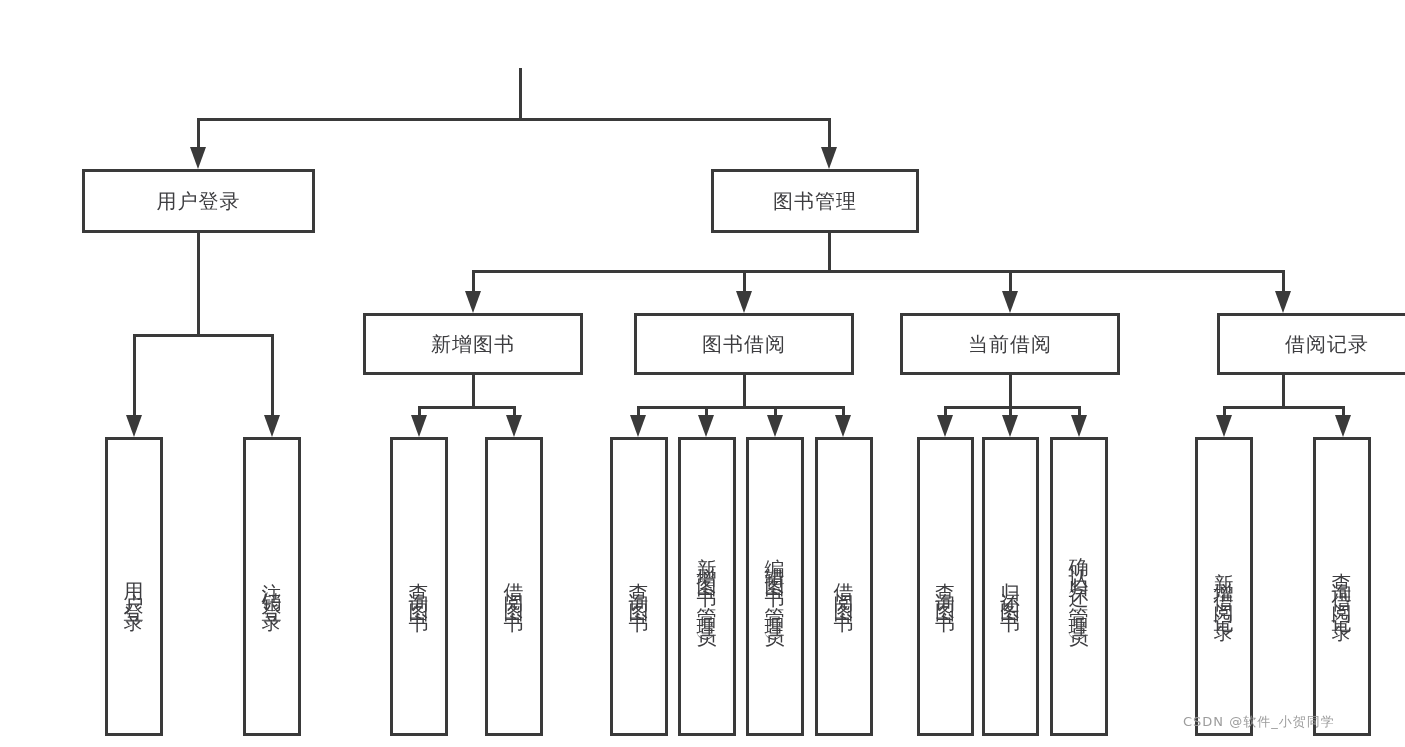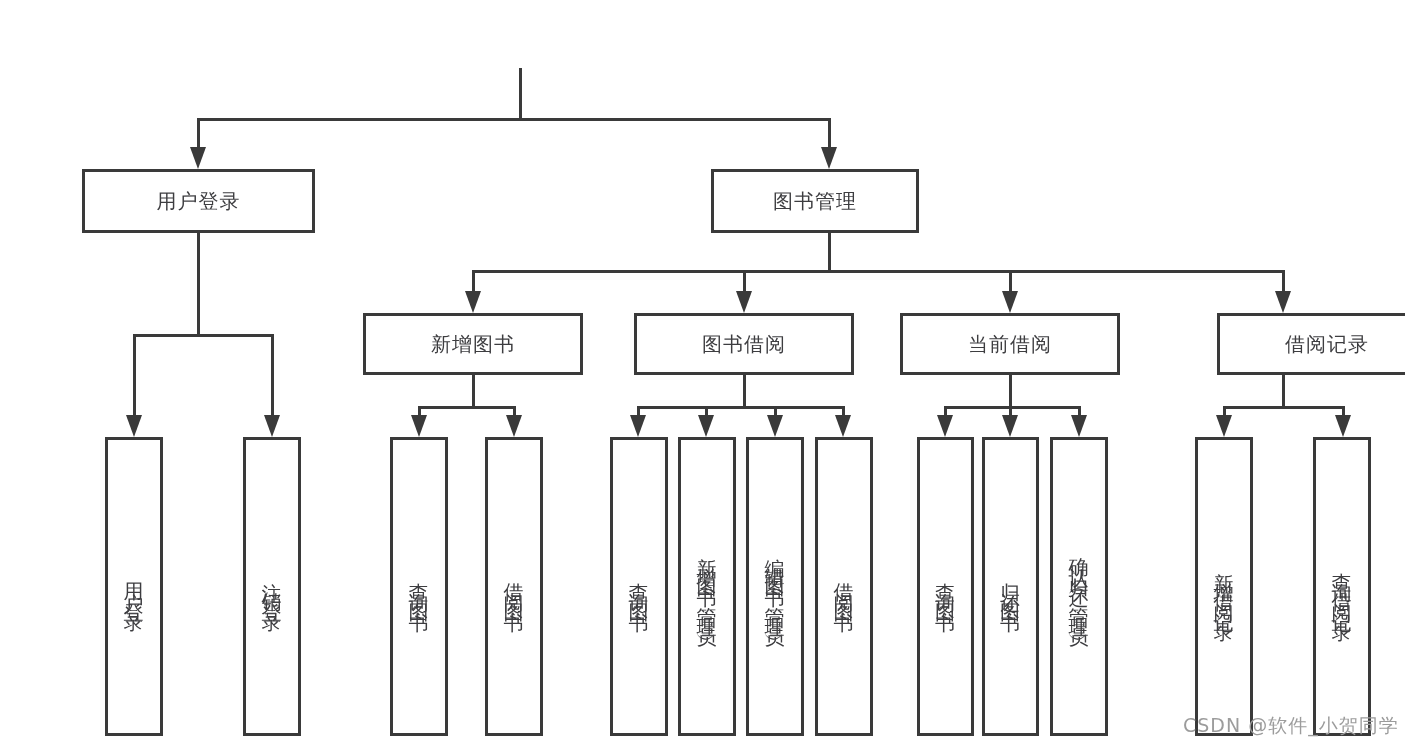--- a/index.html
+++ b/index.html
@@ -39,21 +39,21 @@
     position:absolute;
     width:0;height:0;
     border-left:8px solid transparent;
     border-right:8px solid transparent;
     border-top:22px solid var(--line,#3a3a3a);
     z-index:1;
   }
   .watermark{
     position:absolute;
     left:1183px;top:713px;
-    font-size:19px;
+    font-size:13px;
     letter-spacing:1px;
     color:var(--wm,#9c9c9c);
     z-index:3;
     white-space:nowrap;
   }
 </style>
 </head>
 <body>
 
 <div id="canvas">

